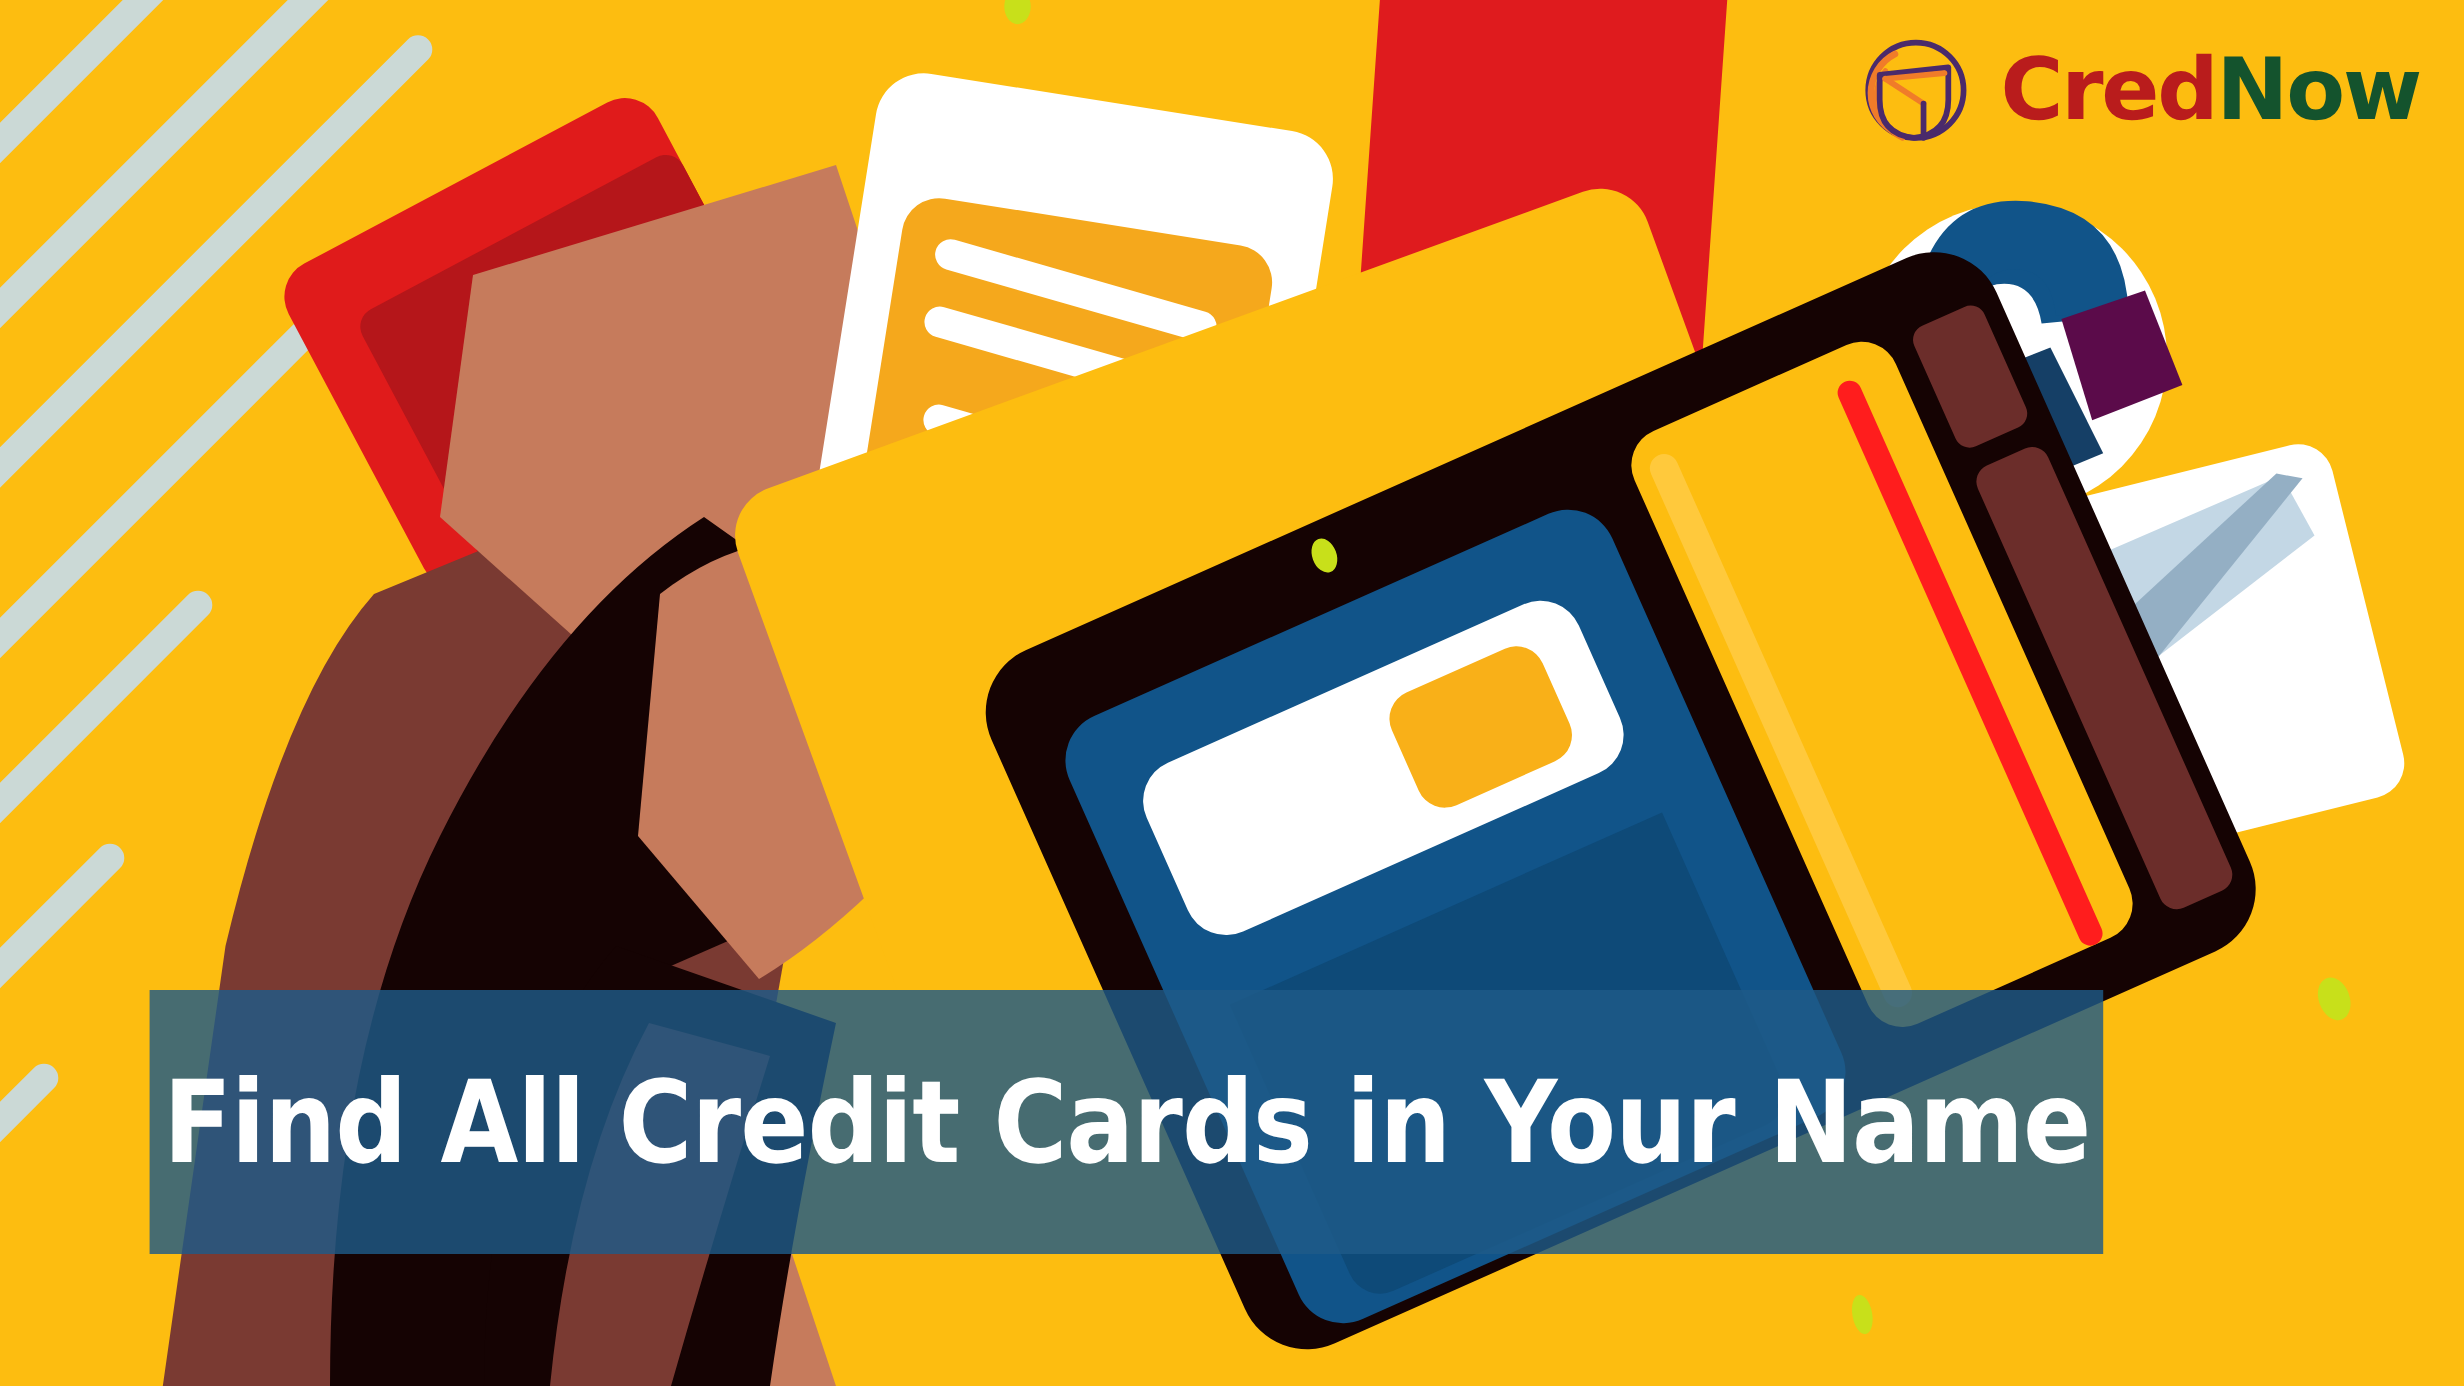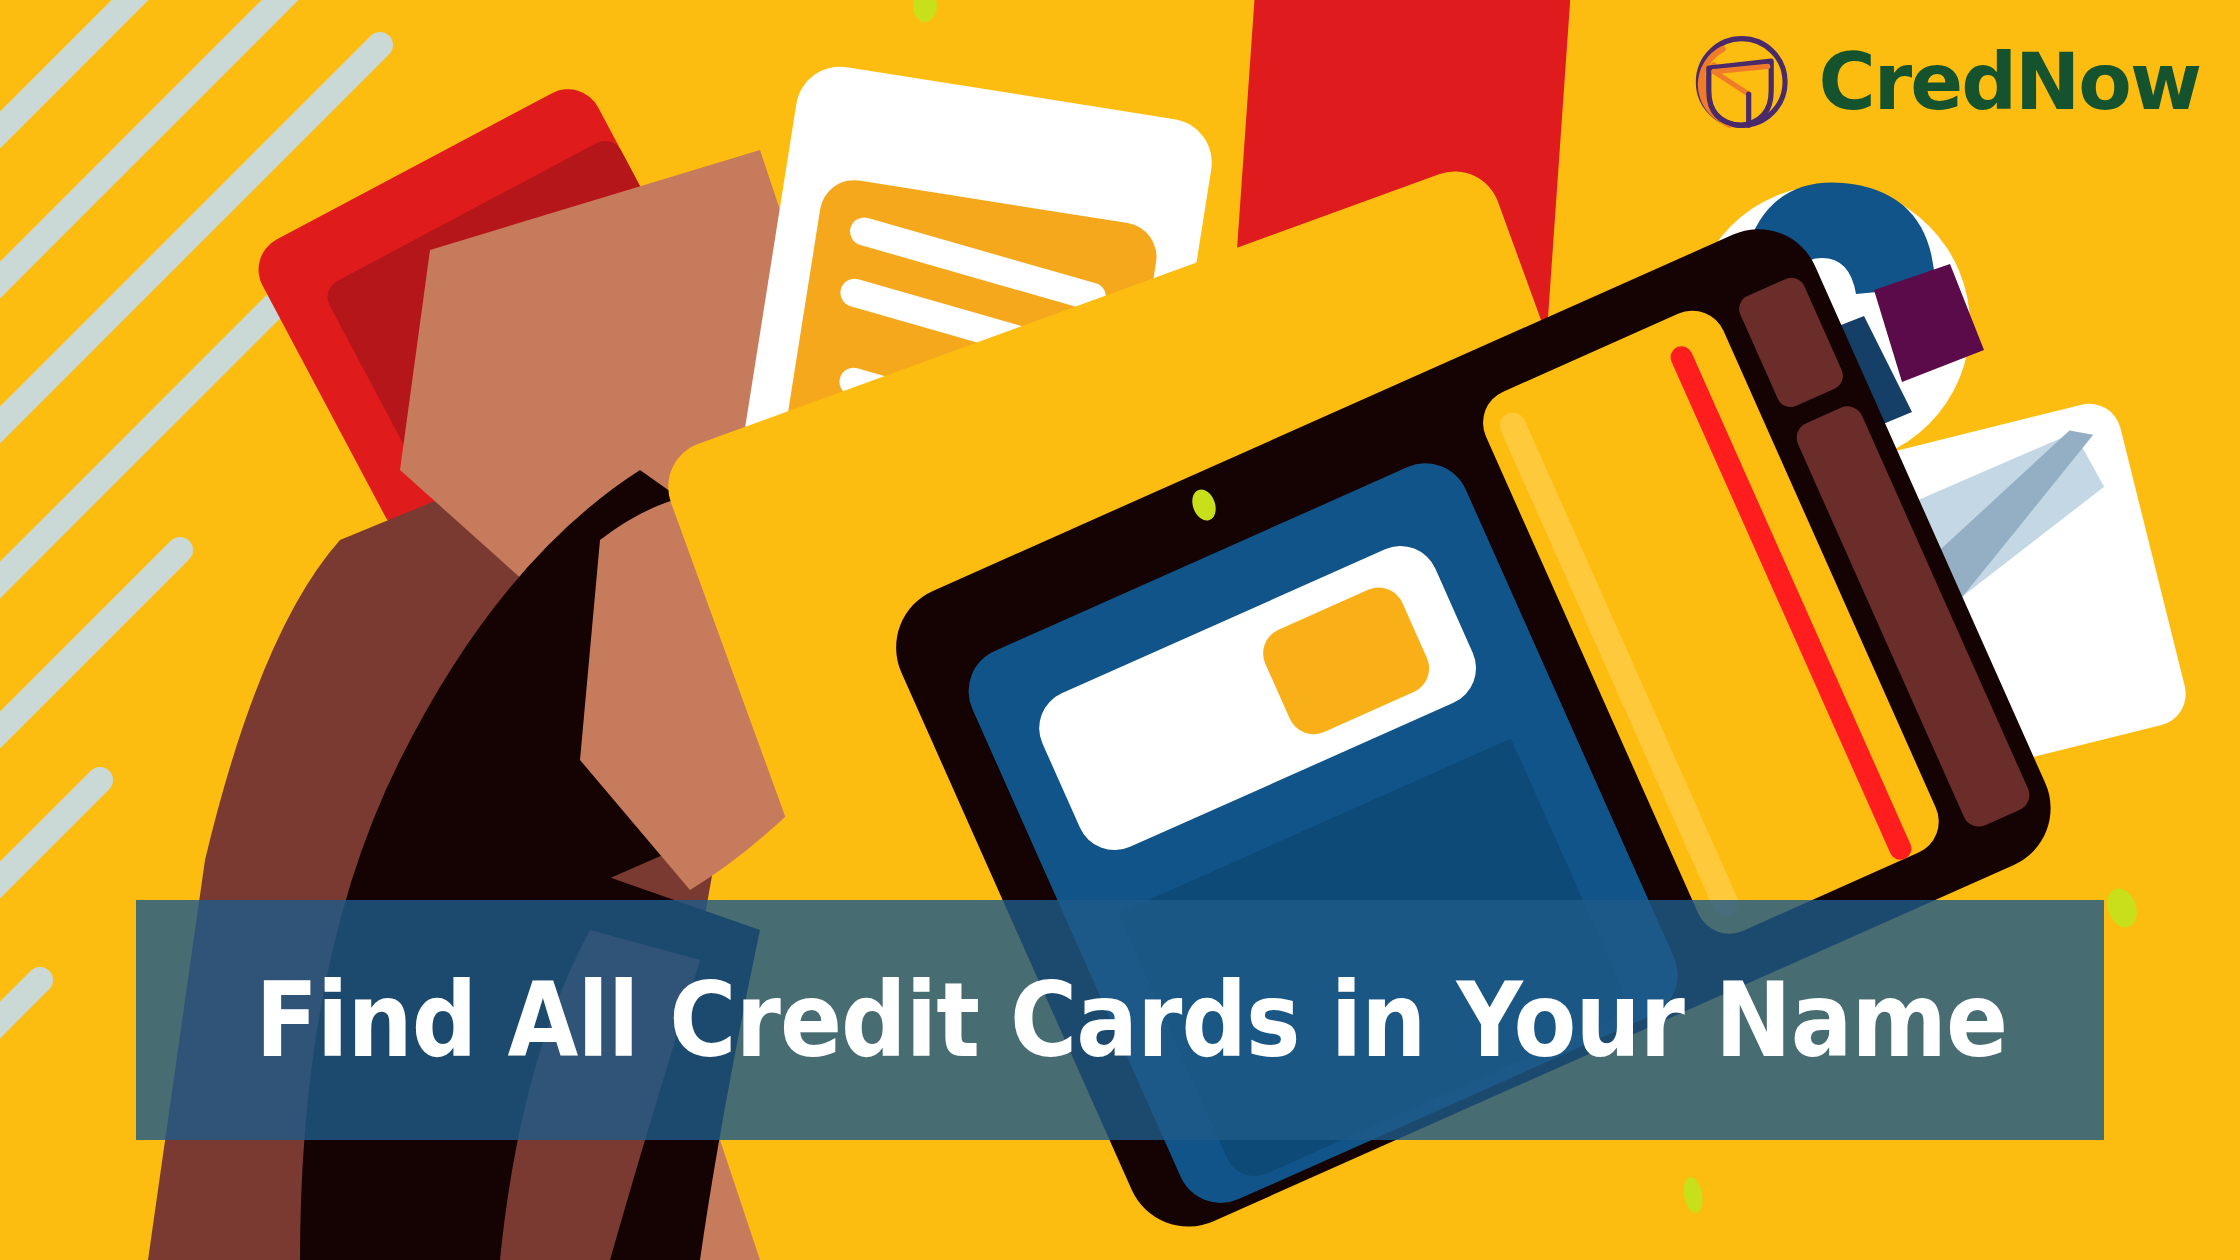--- a/index.html
+++ b/index.html
@@ -24,31 +24,31 @@
   .logo-mark{width:104px;height:104px;display:block;}
   .logo-text{
     font-family:"DejaVu Sans", sans-serif;
     font-weight:bold;
     font-size:78px;
     letter-spacing:-2px;
     line-height:1;
     white-space:nowrap;
     margin-left:-4px;
   }
-  .logo-cred{color:#14532d;margin-left:25px;}
+  .logo-cred{color:#b91c1c;margin-left:25px;}
   .logo-now{color:#14532d;}
 
   
   .headline-bar{
     position:absolute;
     left:136px; top:900px;
-    width:1968px; height:240px;
+    width:1776px; height:240px;
     background:rgba(31,90,136,0.82);
     z-index:50;
-    display:flex; align-items:center; justify-content:flex-start;
+    display:flex; align-items:center; justify-content:center;
   }
   .headline-text{
     color:#ffffff;
     font-family:"DejaVu Sans", sans-serif;
     font-weight:bold;
     font-size:104px;
     line-height:1;
     letter-spacing:-1px;
     white-space:nowrap;
     transform:scaleX(0.88);

